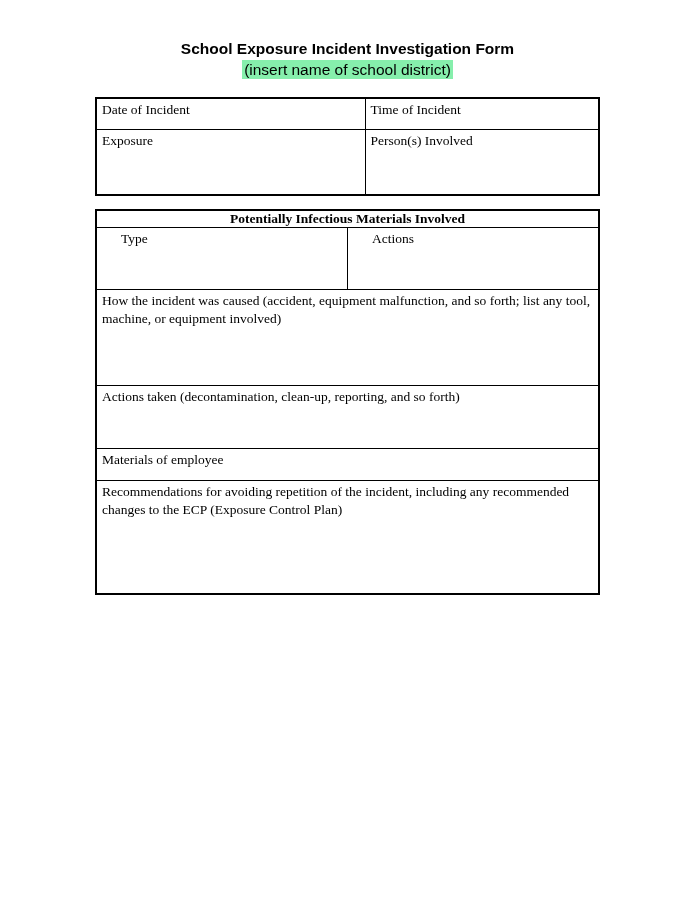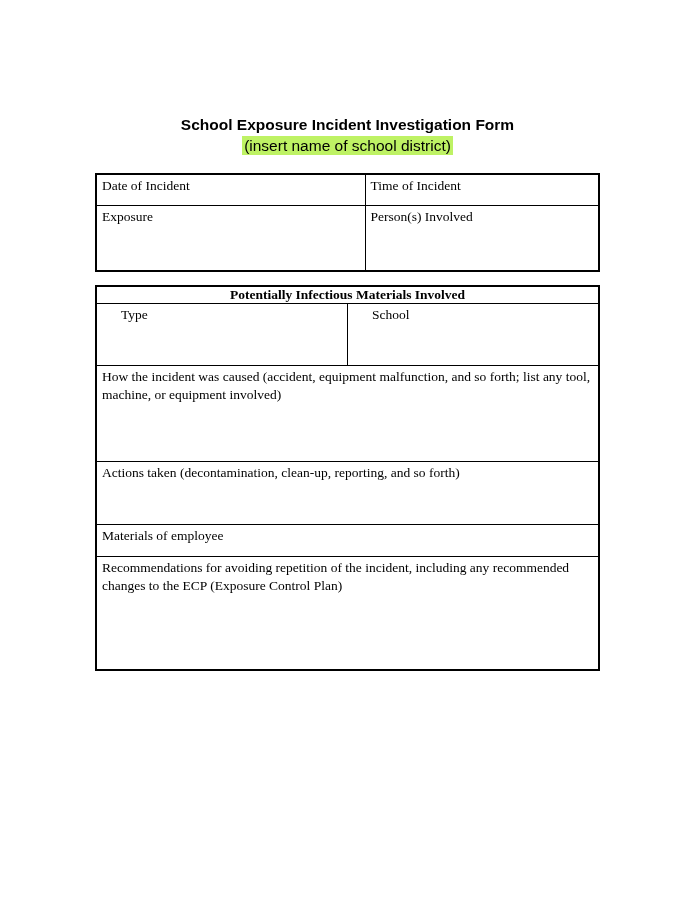--- a/index.html
+++ b/index.html
@@ -7,38 +7,38 @@
   .page {
     position: relative;
     width: 695px;
     height: 900px;
     background: #ffffff;
     font-family: "Liberation Serif", serif;
     color: #000000;
     overflow: hidden;
   }
   .titleblock {
-    padding-top: 115px;
+    padding-top: 39px;
     text-align: center;
     font-family: "Liberation Sans", sans-serif;
   }
   .title {
     font-size: 15.5px;
     font-weight: bold;
     line-height: 19px;
     color: #000000;
   }
   .subtitle-line {
     line-height: 21px;
     margin-top: 1px;
   }
   .highlight {
     font-size: 15.5px;
     font-weight: normal;
-    background: #bef264;
+    background: #86efac;
     padding: 1px 2px;
   }
   .content { margin: 0 95px; width: 505px; }
 
   table {
     border-collapse: collapse;
     table-layout: fixed;
     width: 505px;
   }
   table, td { border: 1px solid #000000; }
@@ -113,21 +113,21 @@
     <table class="t2">
       <tbody>
         <tr class="r-head">
           <td colspan="2">Potentially Infectious Materials Involved</td>
         </tr>
         <tr class="r-typesource">
           <td class="c1">
             <span>Type</span>
           </td>
           <td>
-            <span>School</span>
+            <span>Actions</span>
           </td>
         </tr>
         <tr class="r-caused">
           <td colspan="2">
             <span>How the incident was caused (accident, equipment malfunction, and so forth; list any tool, machine, or equipment involved)</span>
           </td>
         </tr>
         <tr class="r-actions">
           <td colspan="2">
             <span>Actions taken (decontamination, clean-up, reporting, and so forth)</span>

